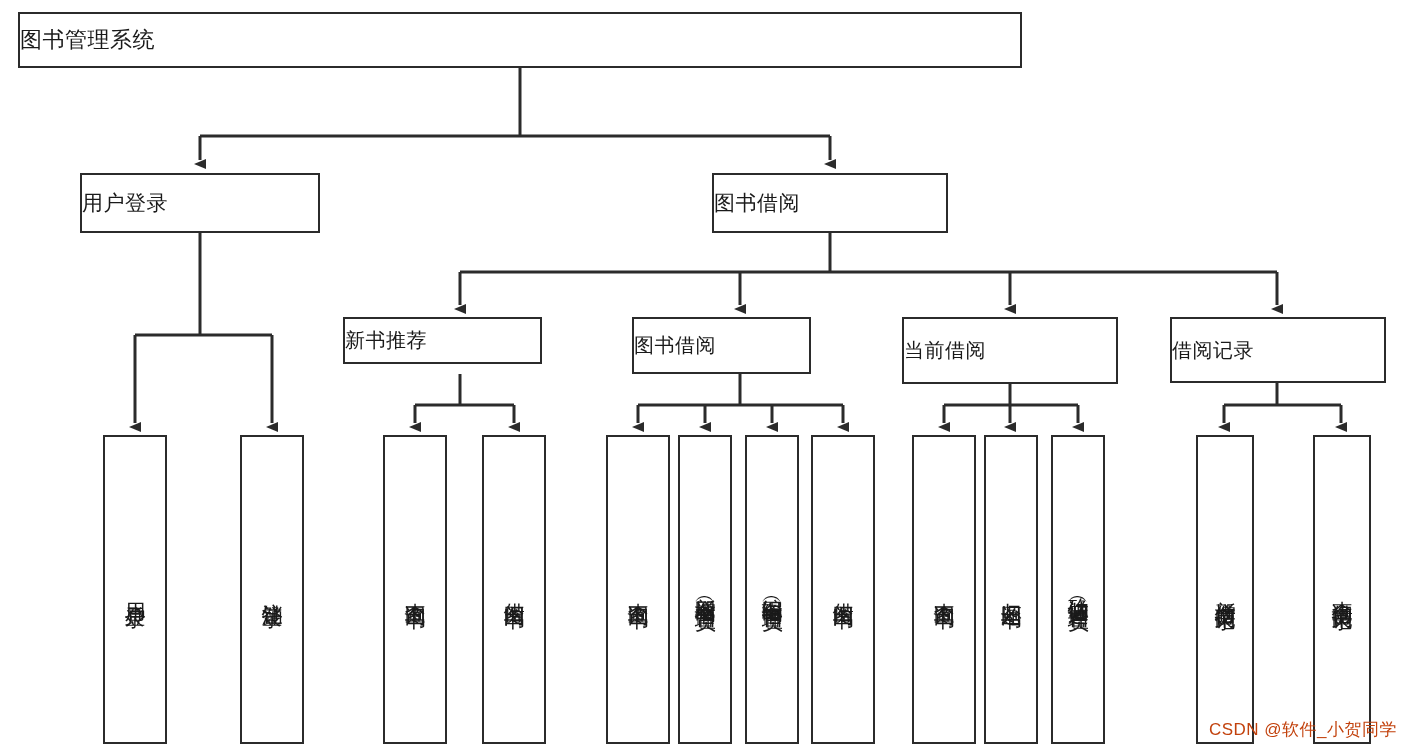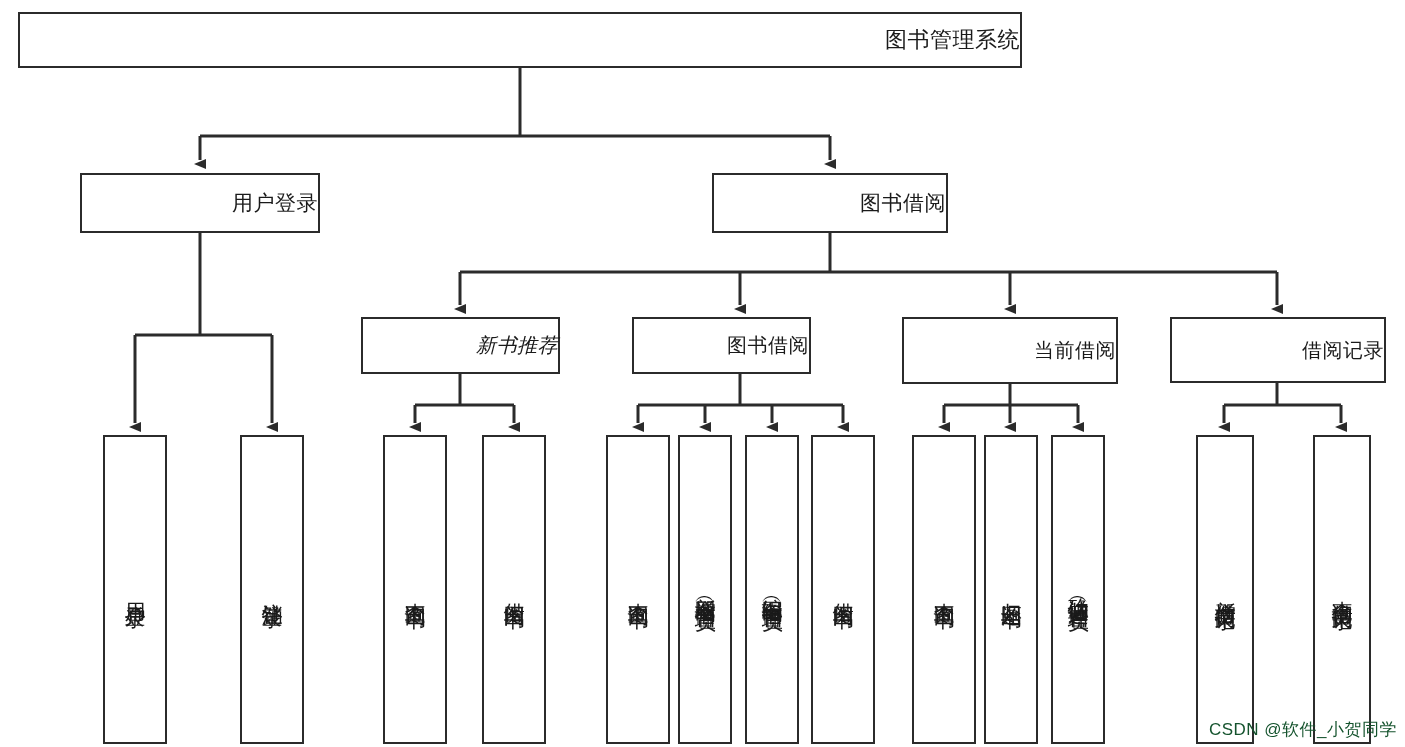--- a/index.html
+++ b/index.html
@@ -25,21 +25,21 @@
     height: 747px;
     pointer-events: none;
   }
   .node {
     position: absolute;
     box-sizing: border-box;
     background: #ffffff;
     border: 2px solid #2b2b2b;
     display: flex;
     align-items: center;
-    justify-content: flex-end;
+    justify-content: flex-start;
     color: #1a1a1a;
   }
   .node .label {
     font-size: 21px;
     line-height: 1.25;
     letter-spacing: 0.5px;
     white-space: nowrap;
   }
   .node.vertical {
     align-items: center;
@@ -55,21 +55,21 @@
   }
   .node.root .label { font-size: 22px; }
   .node.l1 .label { font-size: 21px; }
   .node.l2 .label { font-size: 20px; }
 
   .watermark {
     position: absolute;
     right: 8px;
     bottom: 6px;
     font-size: 17px;
-    color: #14532d;
+    color: #c2410c;
     letter-spacing: 0.5px;
     white-space: nowrap;
     margin-top: 16px;
   }
 </style>
 </head>
 <body>
 
 <div id="canvas">
 
@@ -127,21 +127,21 @@
     <span class="label">图书管理系统</span>
   </div>
 
   <div class="node l1" style="left:80px; top:173px; width:240px; height:60px;">
     <span class="label">用户登录</span>
   </div>
   <div class="node l1" style="left:712px; top:173px; width:236px; height:60px;">
     <span class="label">图书借阅</span>
   </div>
 
-  <div class="node l2" style="left:361px; top:317px; width:199px; height:57px;font-style:italic;">
+  <div class="node l2" style="left:343px; top:317px; width:199px; height:47px;">
     <span class="label">新书推荐</span>
   </div>
   <div class="node l2" style="left:632px; top:317px; width:179px; height:57px;">
     <span class="label">图书借阅</span>
   </div>
   <div class="node l2" style="left:902px; top:317px; width:216px; height:67px;">
     <span class="label">当前借阅</span>
   </div>
   <div class="node l2" style="left:1170px; top:317px; width:216px; height:66px;">
     <span class="label">借阅记录</span>

